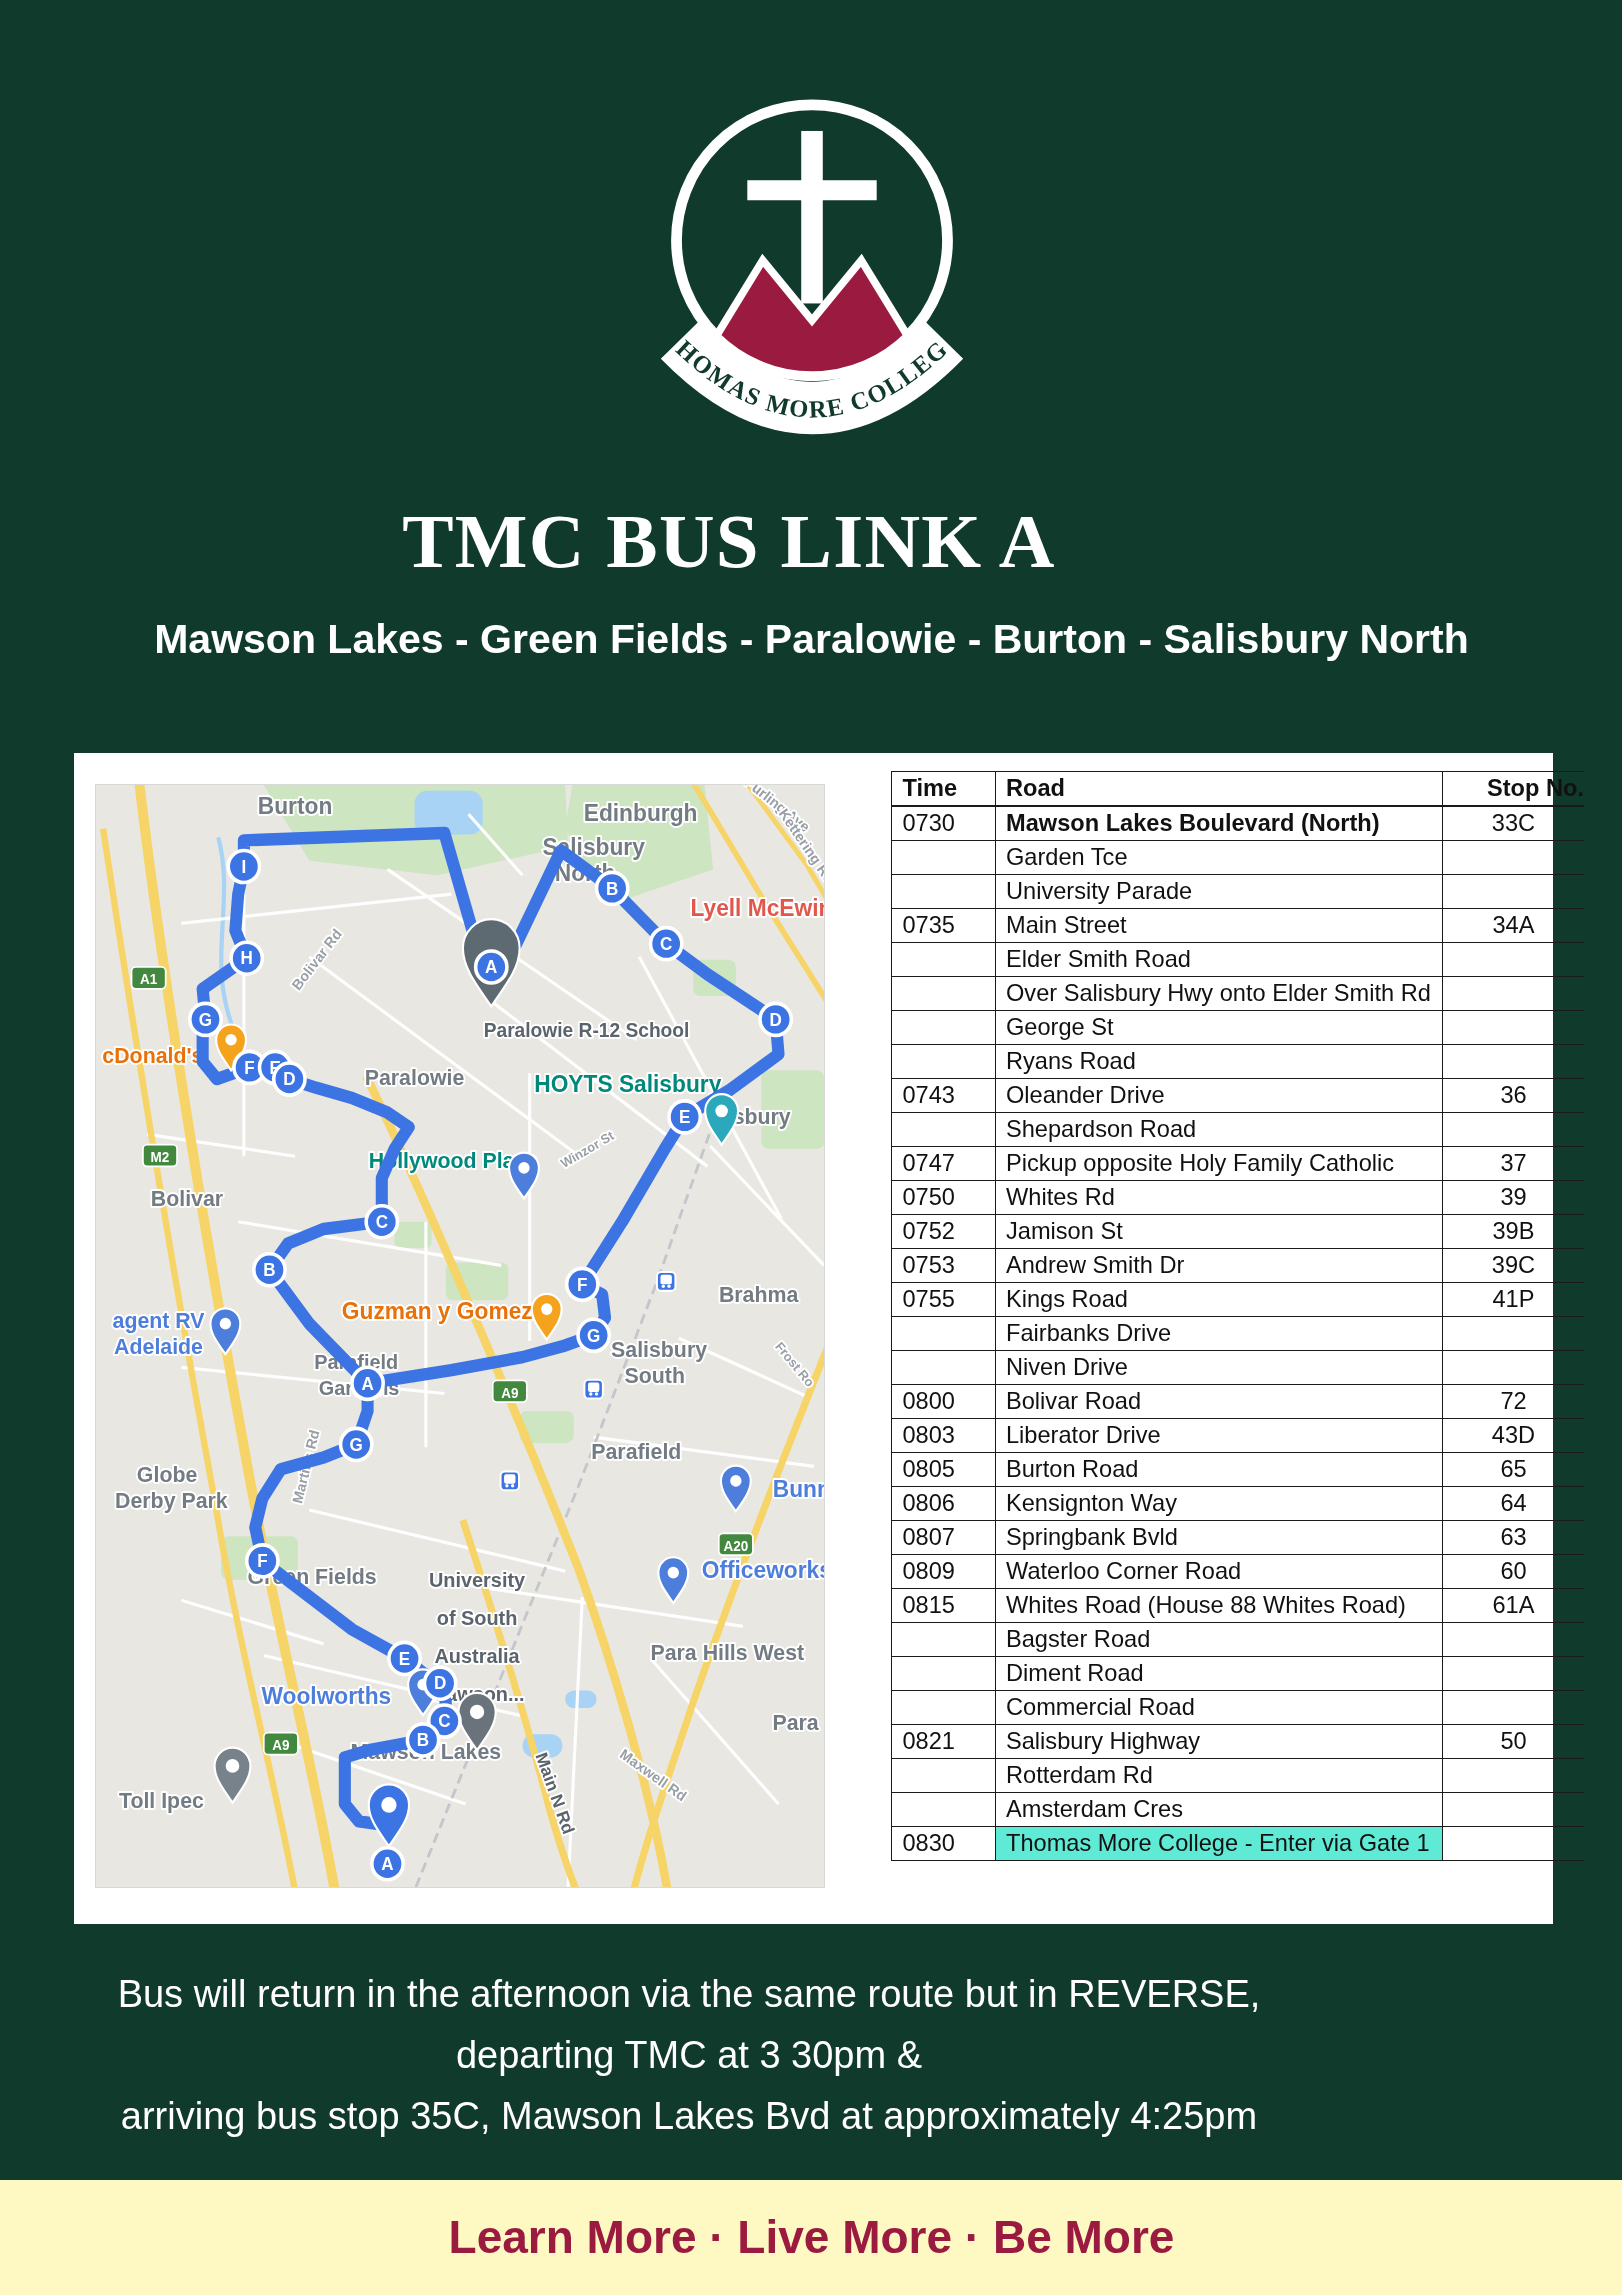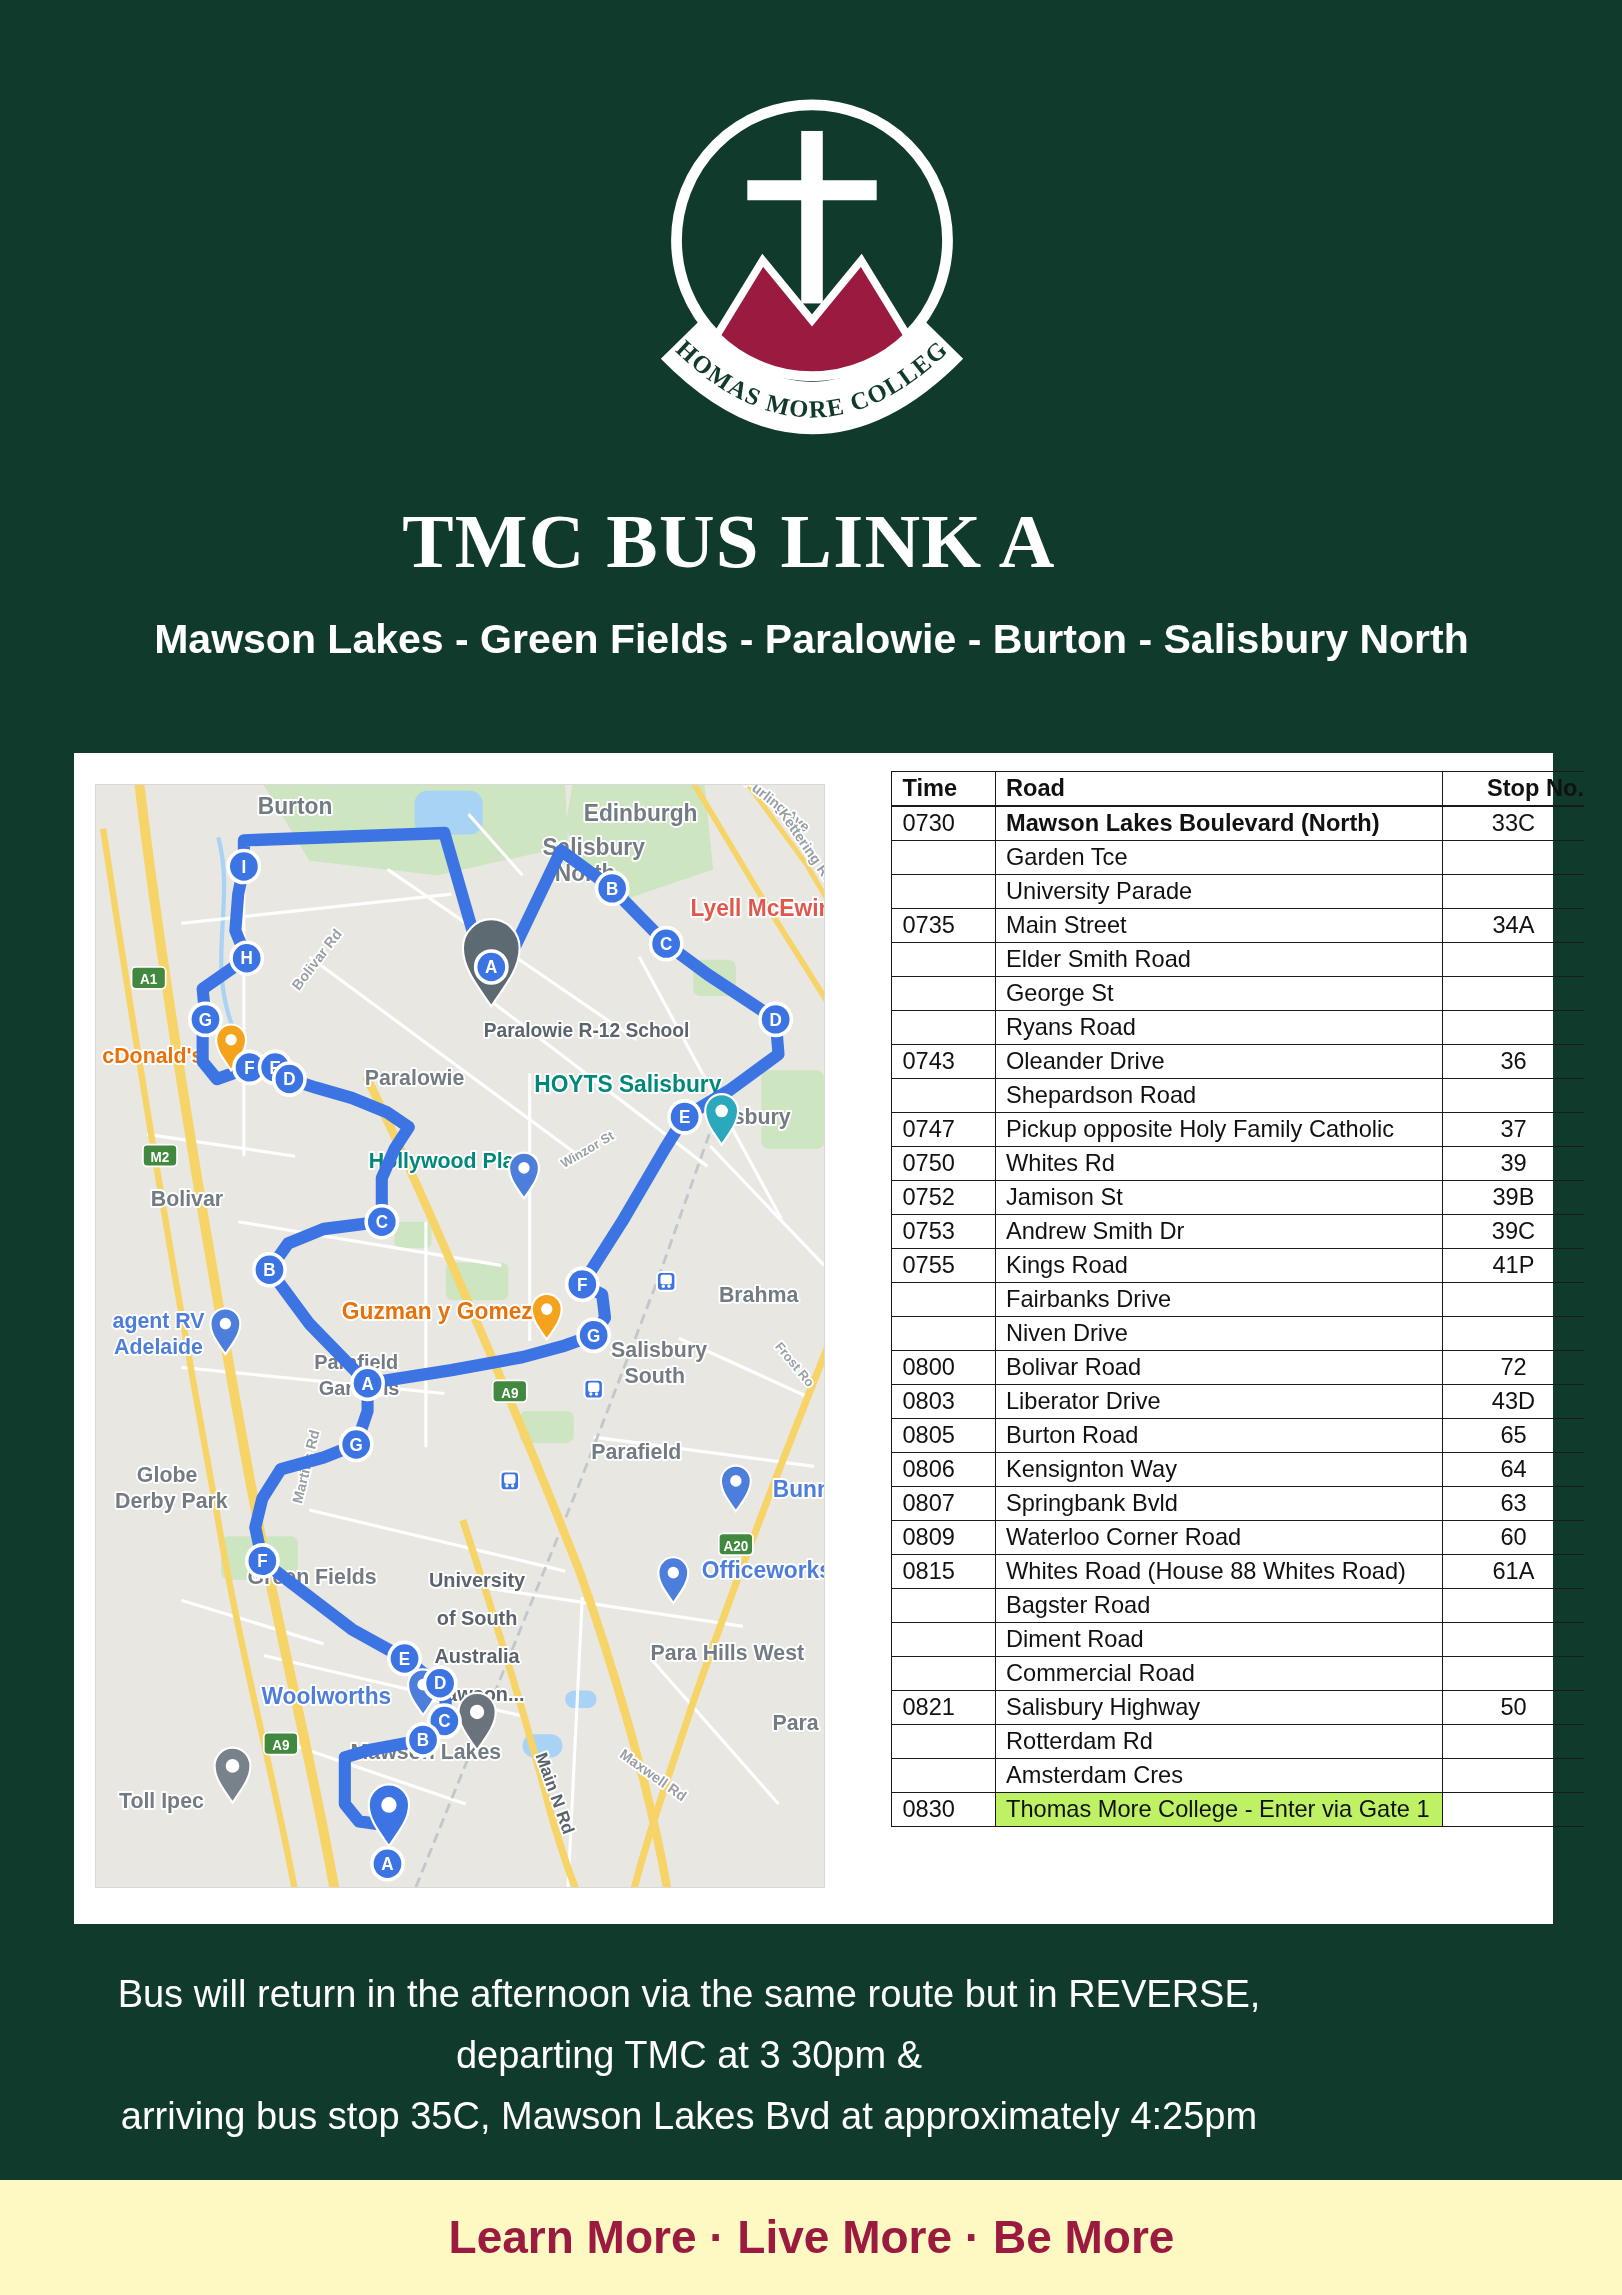--- a/index.html
+++ b/index.html
@@ -19,21 +19,21 @@
            font-size:23.6px;color:#111;border-left:1.3px solid #1A1A1A;border-top:1.3px solid #1A1A1A;}
   .tt th,.tt td{height:33px;padding:0;border-bottom:1.3px solid #1A1A1A;vertical-align:middle;
                 white-space:nowrap;overflow:hidden;}
   .tt th+th,.tt td+td{border-left:1.3px solid #1A1A1A;}
   .tt th{font-weight:700;border-bottom:2px solid #1A1A1A;text-align:left;}
   .tt .c-time{width:92px;padding-left:10.5px;}
   .tt .c-road{width:436px;padding-left:10.5px;margin-left:22px;}
   .tt .c-stop{width:125px;text-align:center;padding-left:0;}
   .tt th.c-stop{text-align:right;padding-left:16px;}
   .tt td.bold{font-weight:700;}
-  .tt td.hl{background:#bef264;}
+  .tt td.hl{background:#5eead4;}
   .note{position:absolute;left:0;top:1964px;width:1378px;text-align:center;color:#FFFFFF;
         font-size:38px;line-height:61px;font-weight:400;}
   .footer{position:absolute;left:0;top:2180px;width:1623px;height:115px;background:#fef9c3;}
   .footer-text{width:100%;text-align:center;line-height:115px;font-size:46px;font-weight:700;color:#9B1B40;}
 </style>
 </head>
 <body>
 
 <div class="page">
 
@@ -359,20 +359,25 @@
             <td class="c-road">Main Street</td>
             <td class="c-stop">34A</td>
           </tr>
           <tr>
             <td class="c-time"></td>
             <td class="c-road">Elder Smith Road</td>
             <td class="c-stop"></td>
           </tr>
           <tr>
             <td class="c-time"></td>
+            <td class="c-road">Over Salisbury Hwy onto Elder Smith Rd</td>
+            <td class="c-stop"></td>
+          </tr>
+          <tr>
+            <td class="c-time"></td>
             <td class="c-road">George St</td>
             <td class="c-stop"></td>
           </tr>
           <tr>
             <td class="c-time"></td>
             <td class="c-road">Ryans Road</td>
             <td class="c-stop"></td>
           </tr>
           <tr>
             <td class="c-time">0743</td>

